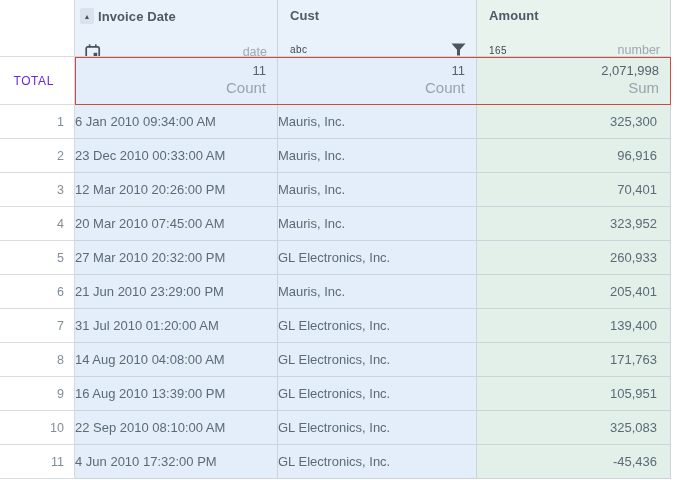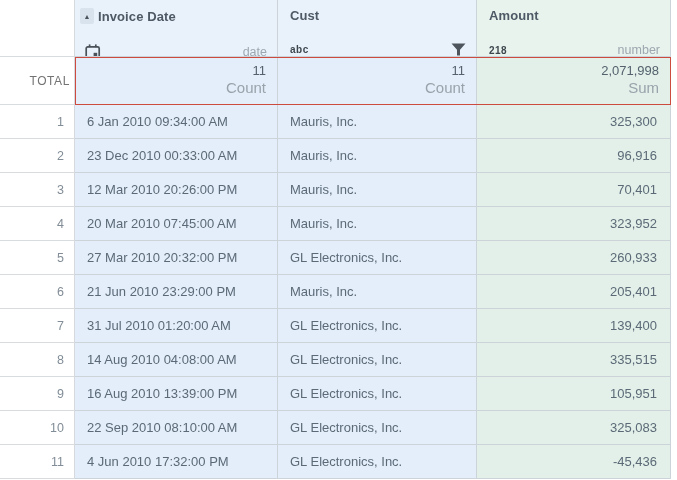--- a/index.html
+++ b/index.html
@@ -33,34 +33,34 @@
   .hcell.first{padding-left:5px;}
   .htitle-row{display:flex;align-items:center;gap:4px;height:18px;}
   .htitle{font-size:13px;font-weight:700;color:#4d5965;letter-spacing:.1px;}
   .hicon-row{display:flex;align-items:center;justify-content:space-between;margin-top:20px;height:17px;}
   .type-label{font-size:12.5px;color:#9da7af;font-weight:400;}
   .sort-badge{
     width:14px;height:16px;background:#d8e3ed;border-radius:2px;
     display:inline-flex;align-items:center;justify-content:center;
     font-size:7px;color:#4b525a;flex:0 0 auto;
   }
-  .txt-icon{font-size:10px;font-weight:700;color:#3f474e;letter-spacing:.5px;}
+  .txt-icon{font-size:10px;font-weight:400;color:#3f474e;letter-spacing:.5px;}
   .icon-left{margin-left:5px;display:flex;align-items:center;}
 
   
   .tcell{flex-direction:column;align-items:flex-end;justify-content:center;
          padding-right:11px;line-height:1.25;}
   .tval{font-size:13px;color:#55616d;}
   .tagg{font-size:15px;color:#99a3ab;}
-  .total-label-cell{justify-content:flex-end;padding-right:4px;
-    font-size:12px;color:#737373;letter-spacing:.6px;}
+  .total-label-cell{justify-content:flex-end;padding-right:20px;
+    font-size:12px;color:#6d28d9;letter-spacing:.6px;}
 
   
   .rn{justify-content:flex-end;padding-right:10px;font-size:12.5px;color:#828d97;}
-  .c-date,.c-cust{padding-left:12px;}
+  .c-date,.c-cust{}
   .c-amt{justify-content:flex-end;padding-right:13px;}
 
   .total-outline{
     position:absolute;left:75px;top:57px;width:596px;height:48px;
     box-sizing:border-box;border:1px solid #cd4a3f;pointer-events:none;z-index:3;
   }
 </style>
 </head>
 <body>
 
@@ -99,21 +99,21 @@
           </svg>
         </span>
       </div>
     </div>
 
     <div class="cell hgreen hcell">
       <div class="htitle-row">
         <span class="htitle">Amount</span>
       </div>
       <div class="hicon-row">
-        <span class="txt-icon">218</span>
+        <span class="txt-icon">165</span>
         <span class="type-label">number</span>
       </div>
     </div>
 
     <div class="cell white total-label-cell">TOTAL</div>
     <div class="cell blue tcell">
       <span class="tval">11</span>
       <span class="tagg">Count</span>
     </div>
     <div class="cell blue tcell">
@@ -156,21 +156,21 @@
     <div class="cell green c-amt">205,401</div>
 
     <div class="cell white rn">7</div>
     <div class="cell blue c-date">31 Jul 2010 01:20:00 AM</div>
     <div class="cell blue c-cust">GL Electronics, Inc.</div>
     <div class="cell green c-amt">139,400</div>
 
     <div class="cell white rn">8</div>
     <div class="cell blue c-date">14 Aug 2010 04:08:00 AM</div>
     <div class="cell blue c-cust">GL Electronics, Inc.</div>
-    <div class="cell green c-amt">335,515</div>
+    <div class="cell green c-amt">171,763</div>
 
     <div class="cell white rn">9</div>
     <div class="cell blue c-date">16 Aug 2010 13:39:00 PM</div>
     <div class="cell blue c-cust">GL Electronics, Inc.</div>
     <div class="cell green c-amt">105,951</div>
 
     <div class="cell white rn">10</div>
     <div class="cell blue c-date">22 Sep 2010 08:10:00 AM</div>
     <div class="cell blue c-cust">GL Electronics, Inc.</div>
     <div class="cell green c-amt">325,083</div>

